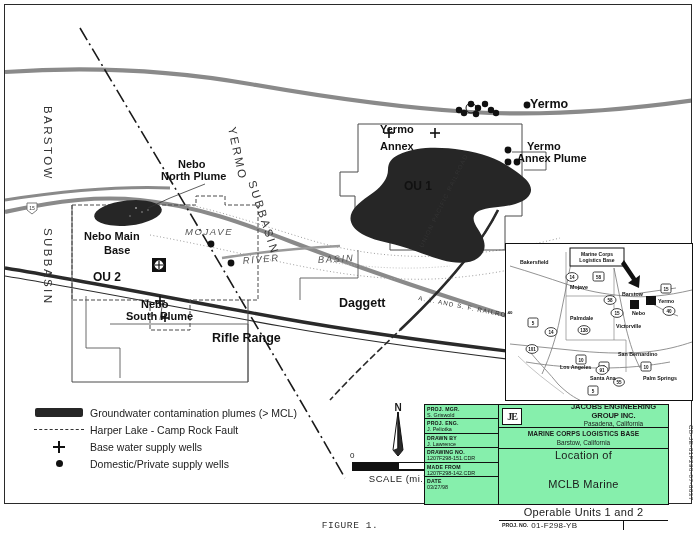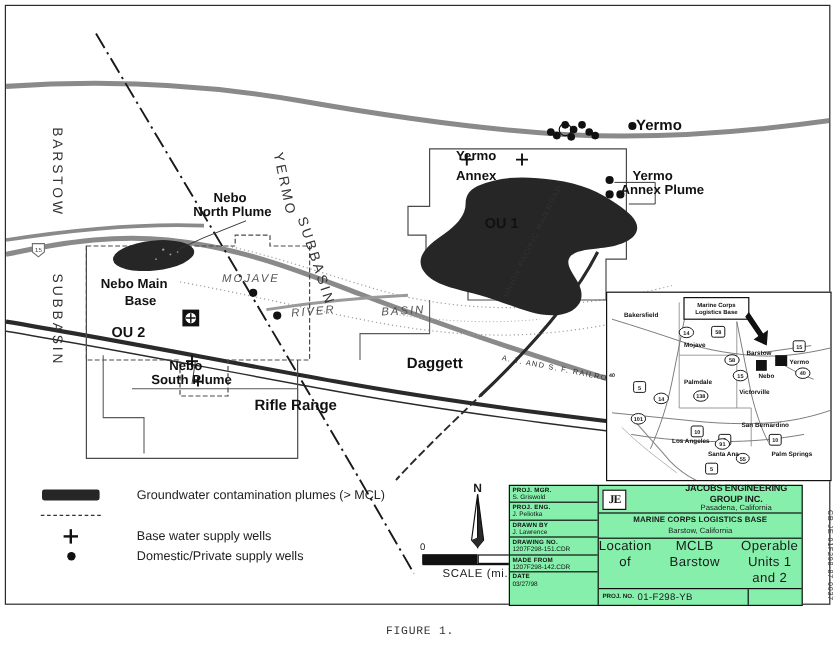--- a/index.html
+++ b/index.html
@@ -20,21 +20,21 @@
   .ou{font-size:12px;font-weight:bold;}
   .basin{font-size:11.5px;letter-spacing:2.4px;fill:#333;}
   .hydro{font-size:9.5px;letter-spacing:1.6px;fill:#555;font-style:italic;}
   .rail{font-size:6.2px;letter-spacing:1.1px;fill:#333;}
   .tiny{font-size:5.5px;fill:#333;}
 
   
   .legend{position:absolute;left:28px;top:404px;width:300px;}
   .leg-row{display:flex;align-items:center;height:17px;}
   .leg-sym{width:62px;flex:0 0 62px;display:flex;align-items:center;justify-content:center;}
-  .leg-txt{font-size:10.5px;color:#222;white-space:nowrap;margin-left:24px;}
+  .leg-txt{font-size:10.5px;color:#222;white-space:nowrap;}
   .sw-plume{width:48px;height:9px;background:#262626;border-radius:2px;}
   .sw-fault{width:50px;height:0;border-top:1.6px dashed #333;}
   .sw-cross{position:relative;width:12px;height:12px;}
   .sw-cross:before,.sw-cross:after{content:"";position:absolute;background:#111;}
   .sw-cross:before{left:5px;top:0;width:2px;height:12px;}
   .sw-cross:after{left:0;top:5px;width:12px;height:2px;}
   .sw-dot{width:7px;height:7px;border-radius:50%;background:#111;}
 
   
   .scalebox{position:absolute;left:352px;top:404px;width:92px;}
@@ -64,21 +64,21 @@
            display:flex;align-items:center;justify-content:center;
            font-size:10px;font-weight:bold;font-family:"Liberation Serif",serif;
            letter-spacing:-1px;background:#fff;}
   .je-names{flex:1;text-align:center;line-height:8.5px;margin-left:32px;}
   .je-1{font-size:7.6px;font-weight:bold;letter-spacing:-.1px;}
   .je-2{font-size:6.4px;}
   .tb-mid{text-align:center;padding-top:2px;line-height:8.5px;border-bottom:.9px solid #111;
           padding-bottom:1px;}
   .mc-1{font-size:6.6px;font-weight:bold;letter-spacing:.1px;}
   .mc-2{font-size:6.4px;}
-  .tb-title{flex:1;text-align:center;display:flex;flex-direction:row;
+  .tb-title{flex:1;text-align:center;display:flex;flex-direction:column;
             justify-content:flex-start;line-height:13.5px;gap:15px;}
   .tt{font-size:11px;letter-spacing:.3px;}
   .tb-foot{height:14px;border-top:.9px solid #111;display:flex;align-items:center;}
   .pk{font-size:5.2px;font-weight:bold;padding:0 3px;}
   .pv{font-size:8px;letter-spacing:.3px;}
   .tb-foot-sep{width:1.1px;background:#111;height:100%;margin-left:auto;}
   .tb-foot-end{width:44px;}
 
   
   .inset{position:absolute;left:505px;top:243px;width:188px;height:158px;
@@ -253,20 +253,21 @@
     <div class="leg-row">
       <div class="leg-sym">
           <div class="sw-plume"></div>
         </div>
       <div class="leg-txt">Groundwater contamination plumes (&gt; MCL)</div>
     </div>
     <div class="leg-row">
       <div class="leg-sym">
           <div class="sw-fault"></div>
         </div>
+      <div class="leg-txt">Harper Lake - Camp Rock Fault</div>
     </div>
     <div class="leg-row">
       <div class="leg-sym">
           <div class="sw-cross"></div>
         </div>
       <div class="leg-txt">Base water supply wells</div>
     </div>
     <div class="leg-row">
       <div class="leg-sym">
           <div class="sw-dot"></div>
@@ -329,21 +330,21 @@
           <div class="je-1">JACOBS ENGINEERING GROUP INC.</div>
           <div class="je-2">Pasadena, California</div>
         </div>
       </div>
       <div class="tb-mid">
         <div class="mc-1">MARINE CORPS LOGISTICS BASE</div>
         <div class="mc-2">Barstow, California</div>
       </div>
       <div class="tb-title">
         <div class="tt">Location of</div>
-        <div class="tt">MCLB Barstow</div>
+        <div class="tt">MCLB Marine</div>
         <div class="tt">Operable Units 1 and 2</div>
       </div>
       <div class="tb-foot">
         <div class="pk">PROJ. NO.</div>
         <div class="pv">01-F298-YB</div>
         <div class="tb-foot-sep"></div>
         <div class="tb-foot-end"></div>
       </div>
     </div>
   </div>

